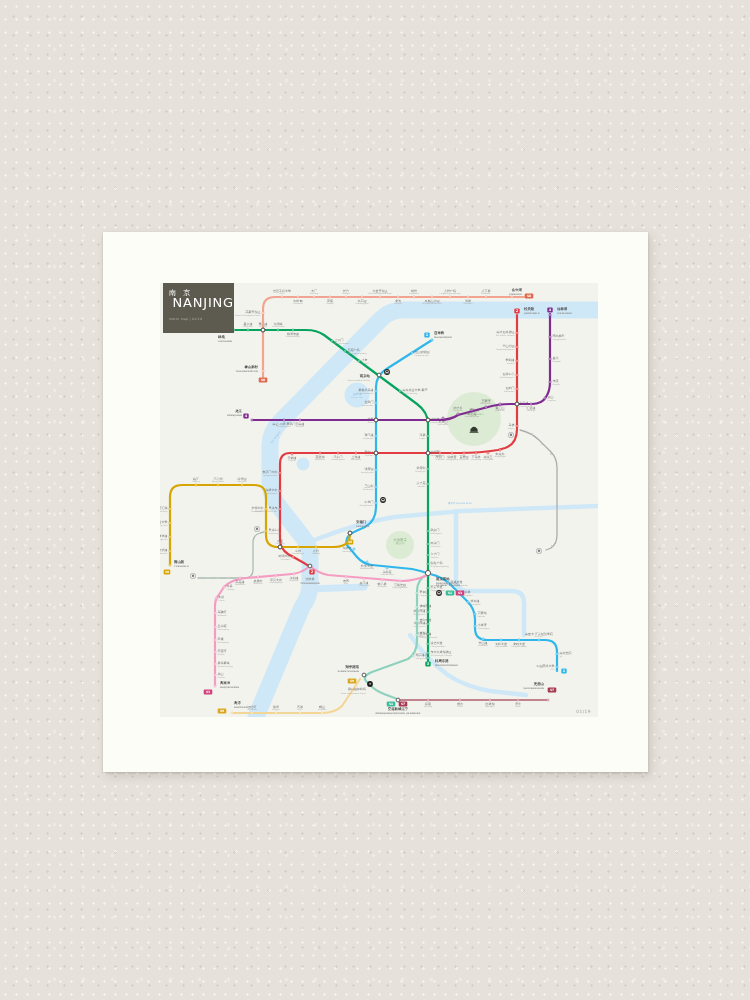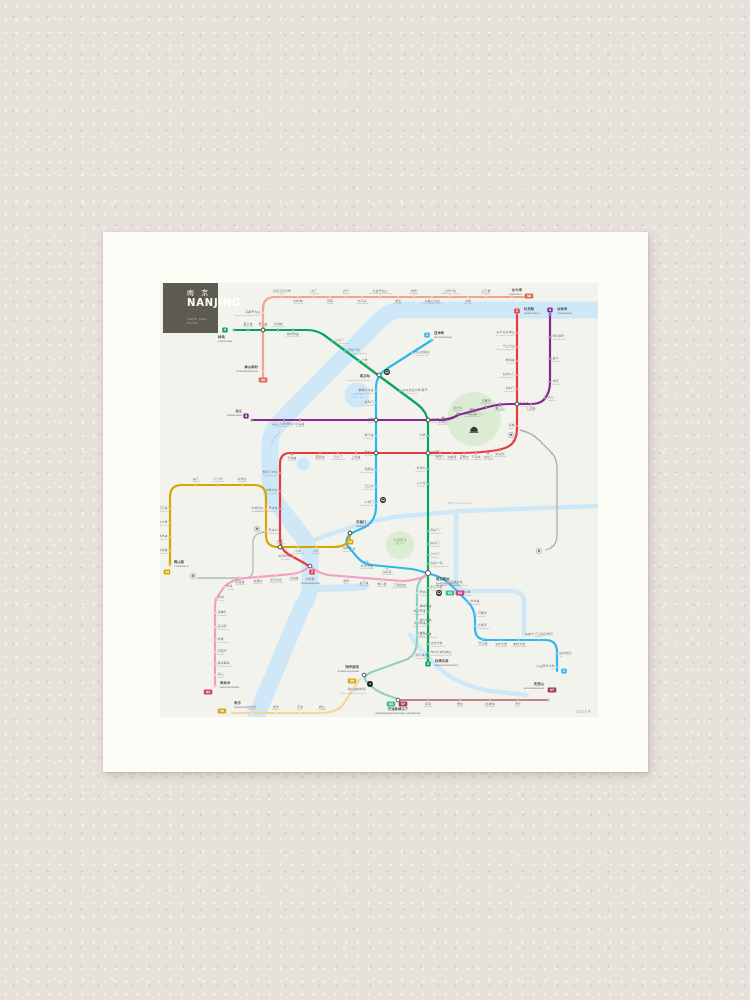--- a/index.html
+++ b/index.html
@@ -7,24 +7,24 @@
   .wall{position:absolute;inset:0;background-color:#e6e1db;
     background-image:
       radial-gradient(rgba(255,255,255,.55) 1px, transparent 1.3px),
       radial-gradient(rgba(190,182,172,.38) 1px, transparent 1.3px),
       radial-gradient(rgba(255,255,255,.28) 1.5px, transparent 2.1px);
     background-size:11px 13px,17px 19px,29px 31px;
     background-position:0 0,5px 7px,11px 3px;}
   .print{position:absolute;left:103px;top:232px;width:545px;height:540px;background:#fdfdf8;
     box-shadow:0 1px 2px rgba(100,90,80,.28), 3px 4px 9px rgba(100,90,80,.18);}
   #map{position:absolute;left:57px;top:51px;width:438px;height:434px;display:block;}
-  .title-block{position:absolute;left:60px;top:51px;width:55px;height:50px;box-sizing:border-box;
-    background:#5d5b4f;color:#fff;padding:6px 0 0 24px;}
+  .title-block{position:absolute;left:60px;top:51px;width:71px;height:50px;box-sizing:border-box;
+    background:#5d5b4f;color:#fff;padding:6px 0 0 6px;}
   .t-cn{font-size:7px;letter-spacing:2.5px;line-height:9px;}
-  .t-en{font-size:10px;font-weight:bold;letter-spacing:.8px;line-height:10px;}
+  .t-en{font-size:13px;font-weight:normal;letter-spacing:.8px;line-height:10px;text-align:right;}
   .t-cap{font-size:3px;color:#b5b2a5;margin-top:9px;letter-spacing:.3px;}
   svg text{font-family:"DejaVu Sans","Liberation Sans",sans-serif;}
   .cn{font-size:3px;fill:#6b6b6b;}
   .en{font-size:1.9px;fill:#a5a5a5;}
   .cnb{font-size:3.4px;fill:#4a4a4a;font-weight:700;}
   .enb{font-size:2.2px;fill:#8a8a8a;font-weight:700;letter-spacing:.15px;}
   .lake-cn{font-size:2.8px;fill:#83b5d8;}
   .lake-en{font-size:1.9px;fill:#9cc3de;}
   .park-cn{font-size:3.4px;fill:#7da874;}
   .park-en{font-size:2.3px;fill:#94ba8b;}

